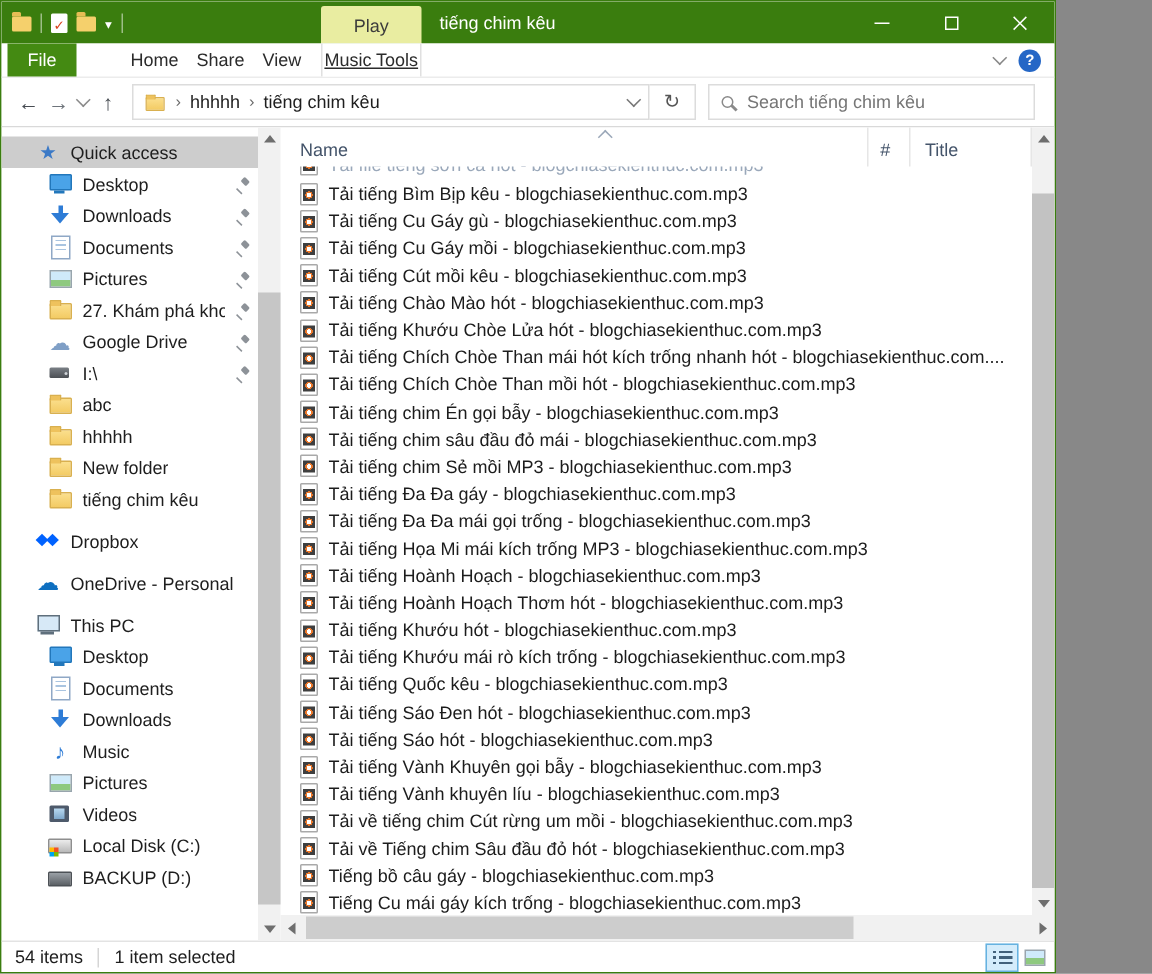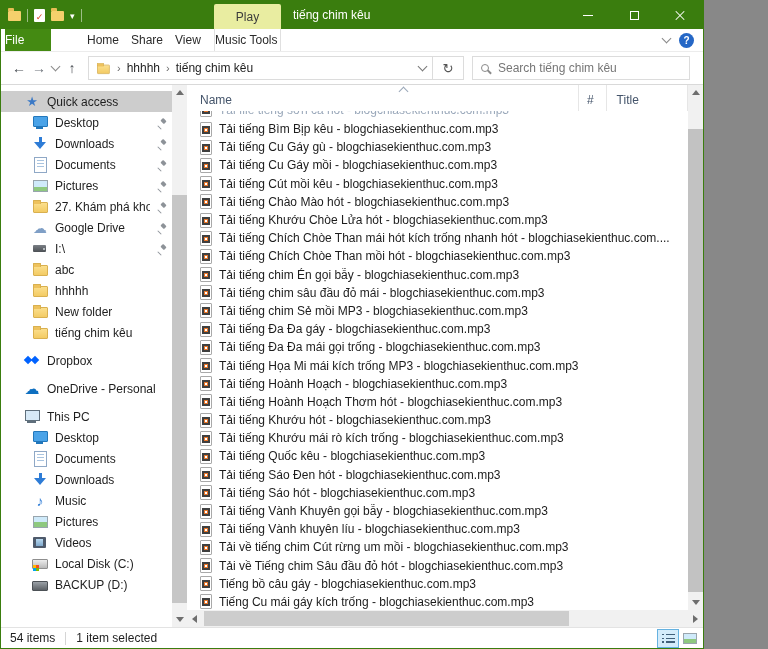--- a/index.html
+++ b/index.html
@@ -25,24 +25,24 @@
   .wtitle{position:absolute;left:292px;top:0;height:28px;display:flex;align-items:center;color:#fff;}
   .win-controls{position:absolute;right:0;top:0;height:28px;display:flex;}
   .wbtn{width:46px;height:100%;display:flex;align-items:center;justify-content:center;}
   .min-glyph{width:10px;height:1px;background:#fff;}
   .max-glyph{width:9px;height:9px;border:1px solid #fff;}
   .close-glyph{width:12px;height:12px;position:relative;}
   .close-glyph::before,.close-glyph::after{content:"";position:absolute;top:5.5px;left:0;width:12px;height:1px;background:#fff;}
   .close-glyph::before{transform:rotate(45deg);} .close-glyph::after{transform:rotate(-45deg);}
   
   .tabrow{height:23px;background:#fff;border-bottom:1px solid #ececec;flex:none;position:relative;display:flex;align-items:stretch;}
-  .tab{display:flex;align-items:center;justify-content:flex-start;padding:0 6px;color:#2b2b2b;white-space:nowrap;}
+  .tab{display:flex;align-items:center;justify-content:center;padding:0 6px;color:#2b2b2b;white-space:nowrap;}
   .tab.file{background:#448a12;color:#fff;width:46px;margin-left:4px;margin-right:30px;padding:0;}
   .tab.contextual{position:absolute;left:213px;top:0;width:67px;height:100%;background:#fff;
-    border-left:1px solid #e0e0e0;border-right:1px solid #e0e0e0;padding:0;}
+    border-left:1px solid #e0e0e0;border-right:1px solid #e0e0e0;padding:0;text-decoration:underline;}
   .ribbon-right{position:absolute;right:9px;top:0;height:100%;display:flex;align-items:center;gap:9px;}
   .chev-down{width:7px;height:7px;border-left:1px solid #888;border-bottom:1px solid #888;transform:rotate(-45deg);margin-top:-3px;}
   .help-icon{width:15px;height:15px;border-radius:50%;background:#2567c6;color:#fff;display:flex;align-items:center;justify-content:center;}
   .help-icon::before{content:"?";font-size:10px;font-weight:bold;}
   
   .navrow{height:33px;flex:none;background:#fff;border-bottom:1px solid #d9d9d9;display:flex;align-items:center;padding:0 13px 0 8px;}
   .nav-glyph{display:flex;align-items:center;justify-content:center;color:#474c52;}
   .back-btn,.fwd-btn,.up-btn{width:20px;font-size:14px;}
   .back-btn::before{content:"←";} .fwd-btn::before{content:"→";color:#6e747b;} .up-btn::before{content:"↑";}
   .hist-btn{width:13px;} .hist-btn::before{content:"";width:6px;height:6px;border-left:1px solid #8a8a8a;border-bottom:1px solid #8a8a8a;transform:rotate(-45deg);margin-top:-3px;}

